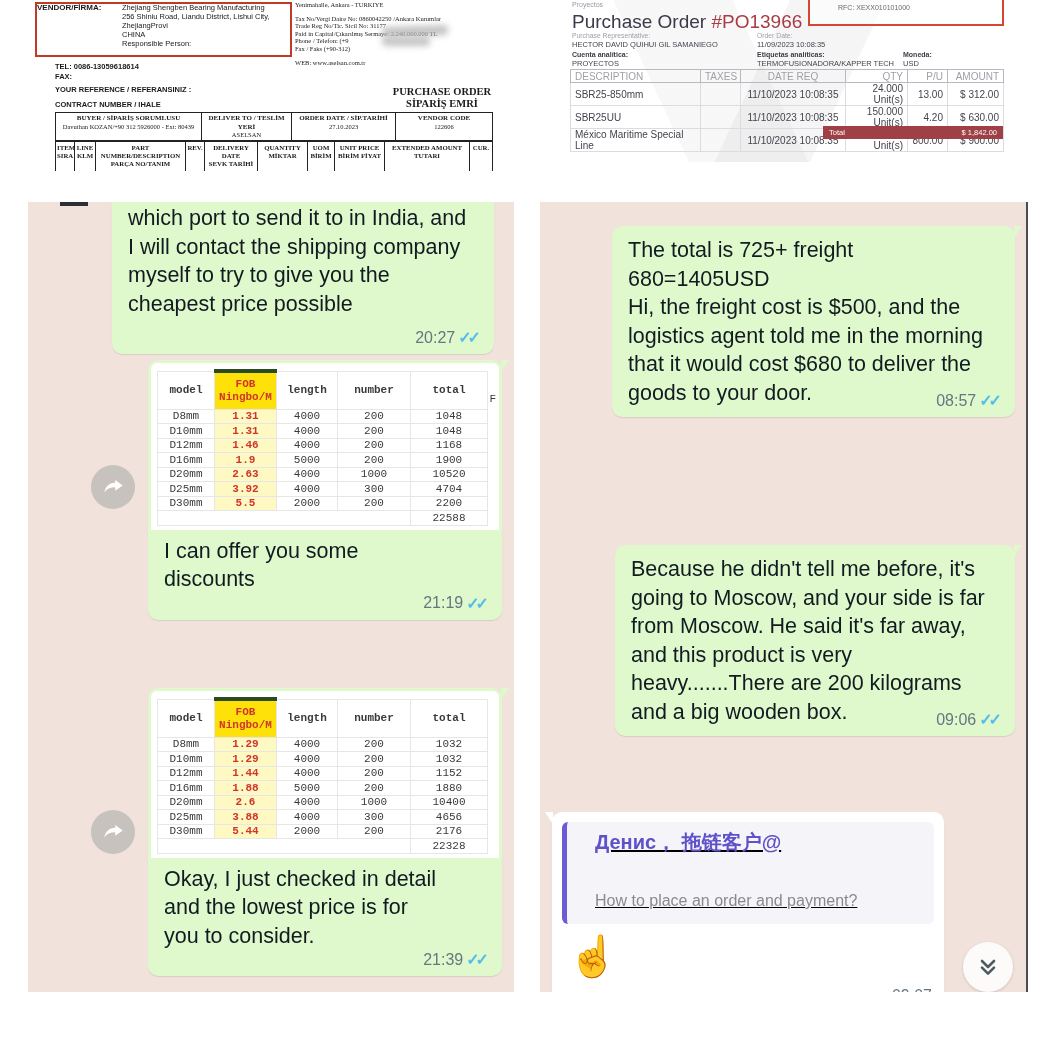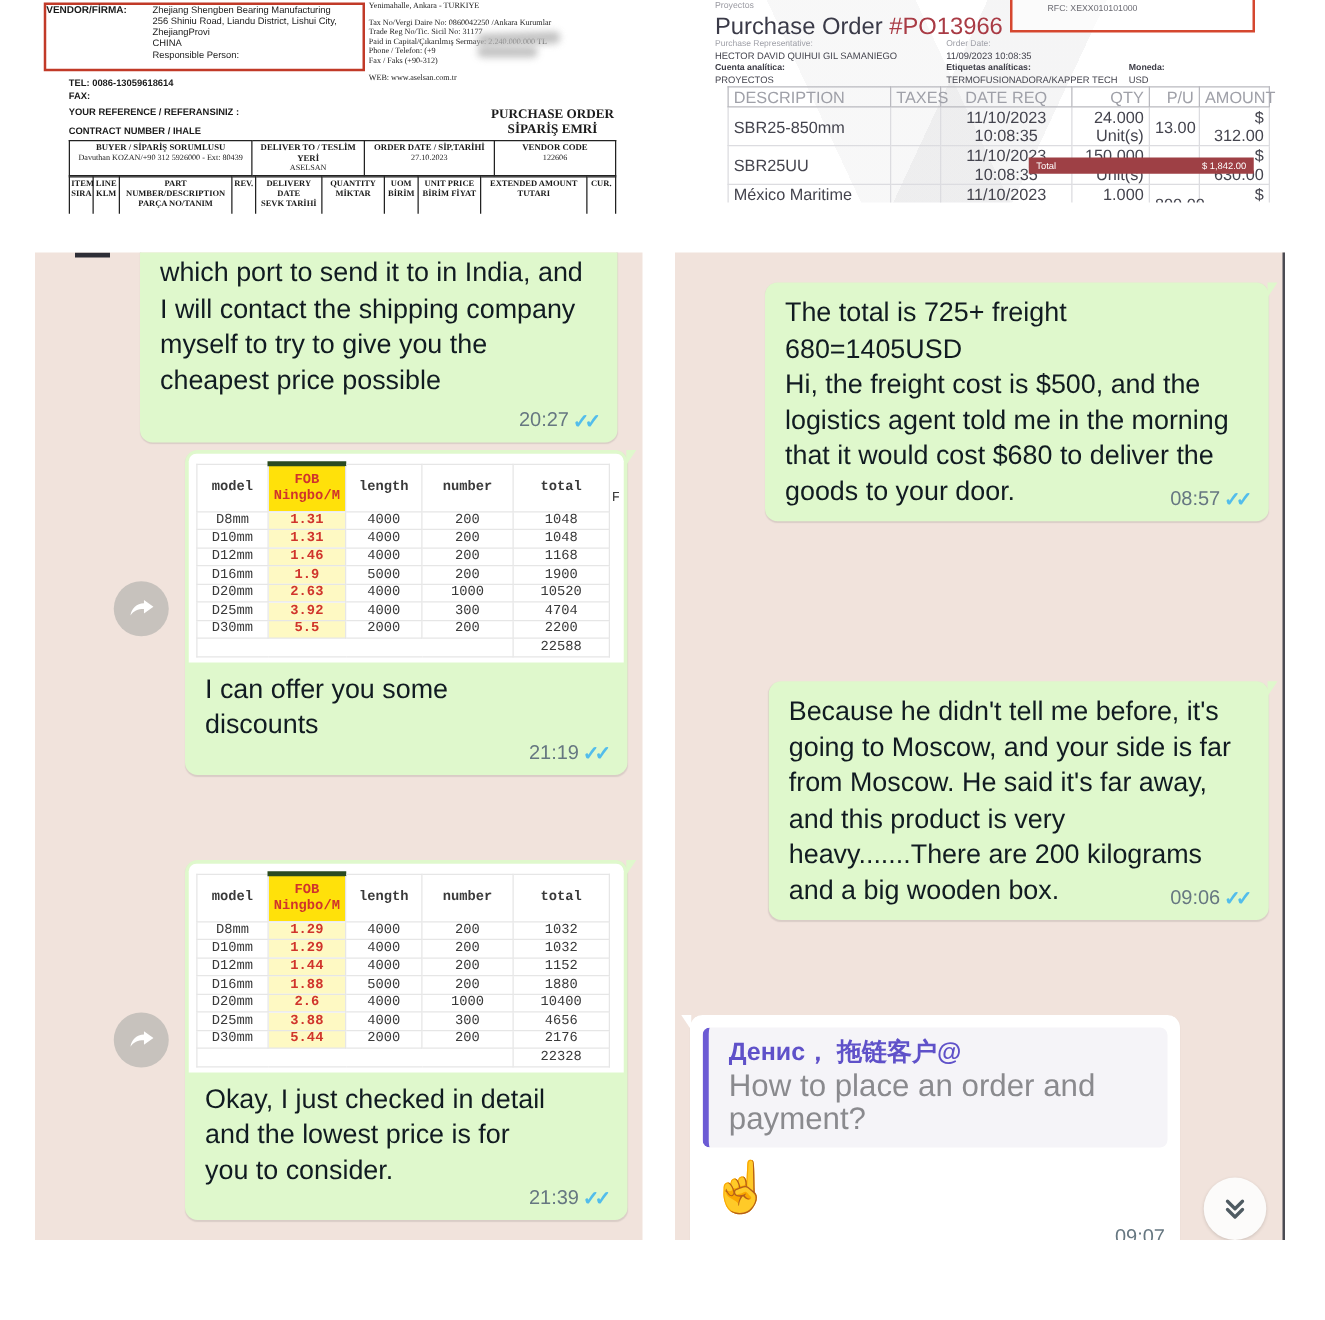--- a/index.html
+++ b/index.html
@@ -31,21 +31,21 @@
       linear-gradient(245deg, rgba(0,0,0,0) 55%, rgba(60,60,70,0.04) 55%, rgba(60,60,70,0.04) 75%, rgba(0,0,0,0) 75%),
       #ffffff; }
   .breadcrumb { left:32px; top:1px; font-size:7px; color:#9a9aa2; }
   .dr-title { left:32px; top:11px; font-size:19px; color:#3a3a48; }
   .dr-title .num { color:#a93b45; }
   .rfc-box { left:268px; top:-20px; width:196px; height:46px; border:2px solid #d5472f; background:rgba(255,255,255,.6); }
   .rfc-text { left:30px; top:24px; font-size:7px; color:#6a6a72; }
   .lab { font-size:6.8px; color:#9fa0a8; }
   .lab-b { font-size:7px; color:#3c3c46; font-weight:bold; }
   .val { font-size:7.5px; color:#44444e; }
-  .otable { left:42px; top:69px; width:433px; border-collapse:collapse; table-layout:fixed; font-size:13px; color:#44444e; }
+  .otable { left:30px; top:69px; width:433px; border-collapse:collapse; table-layout:fixed; font-size:10px; color:#44444e; }
   .otable th { border:1px solid #b9b9bf; color:#9fa0a8; font-weight:normal; height:13px; padding:0 4px; }
   .otable td { border:1px solid #dcdce0; height:12px; padding:0 4px; }
   .otable th:nth-child(1), .otable td:nth-child(1) { text-align:left; }
   .otable th:nth-child(2), .otable td:nth-child(2) { text-align:left; }
   .otable th:nth-child(3), .otable td:nth-child(3) { text-align:center; }
   .otable th:nth-child(4), .otable td:nth-child(4),
   .otable th:nth-child(5), .otable td:nth-child(5),
   .otable th:nth-child(6), .otable td:nth-child(6) { text-align:right; }
   .total-bar { left:283px; top:126px; width:180px; height:13px; background:#9e4045; color:#fff; font-size:7.5px; display:flex; justify-content:space-between; align-items:center; padding:0 6px; }
 
@@ -75,23 +75,23 @@
   .ptable thead th { height:38px; white-space:pre-line; line-height:13px; font-weight:bold; }
   .ptable thead th:nth-child(2) { background:#ffe10a; color:#d0342c; border-top:4px solid #2a4a20; }
   .ptable tbody.rows td:nth-child(2) { background:#fef9c3; color:#d0342c; font-weight:bold; }
   .partial-col { position:absolute; top:30px; right:3px; font-family:"Liberation Mono",monospace; font-size:11px; color:#3a3a3a; }
   .caption { padding:4px 14px 26px 16px; }
 
   .fwd-btn { position:absolute; width:44px; height:44px; border-radius:50%; background:#c7c2bd; display:flex; align-items:center; justify-content:center; }
   .scroll-btn { position:absolute; width:50px; height:50px; border-radius:50%; background:#fcfbfa; box-shadow:0 1px 3px rgba(0,0,0,.15); display:flex; align-items:center; justify-content:center; }
 
   
-  .quote { margin:8px 8px 4px 8px; background:#f5f4f8; border-left:5px solid #6c5bd4; border-radius:6px; padding:6px 12px 10px 16px; }
+  .quote { margin:8px 8px 4px 8px; background:#f5f4f8; border-left:5px solid #6c5bd4; border-radius:6px; padding:6px 12px 10px 28px;text-decoration:underline; }
   .quote-author { font-size:20px; font-weight:600; color:#5f51c9; line-height:28px; }
-  .quote-text { font-size:25px; color:#8a8a8e; line-height:26px; max-width:300px; }
+  .quote-text { font-size:16px; color:#8a8a8e; line-height:26px; max-width:300px;margin-top:32px; }
   .hand-emoji { font-size:40px; line-height:44px; color:#e9a13b; font-weight:bold; padding:6px 0 0 14px; display:inline-block; }
 </style>
 </head>
 <body>
 
 <div class="page">
 
   <div class="abs doc-left">
     <div class="abs vendor-box"></div>
     <div class="abs vendor-label">VENDOR/FİRMA:</div>

